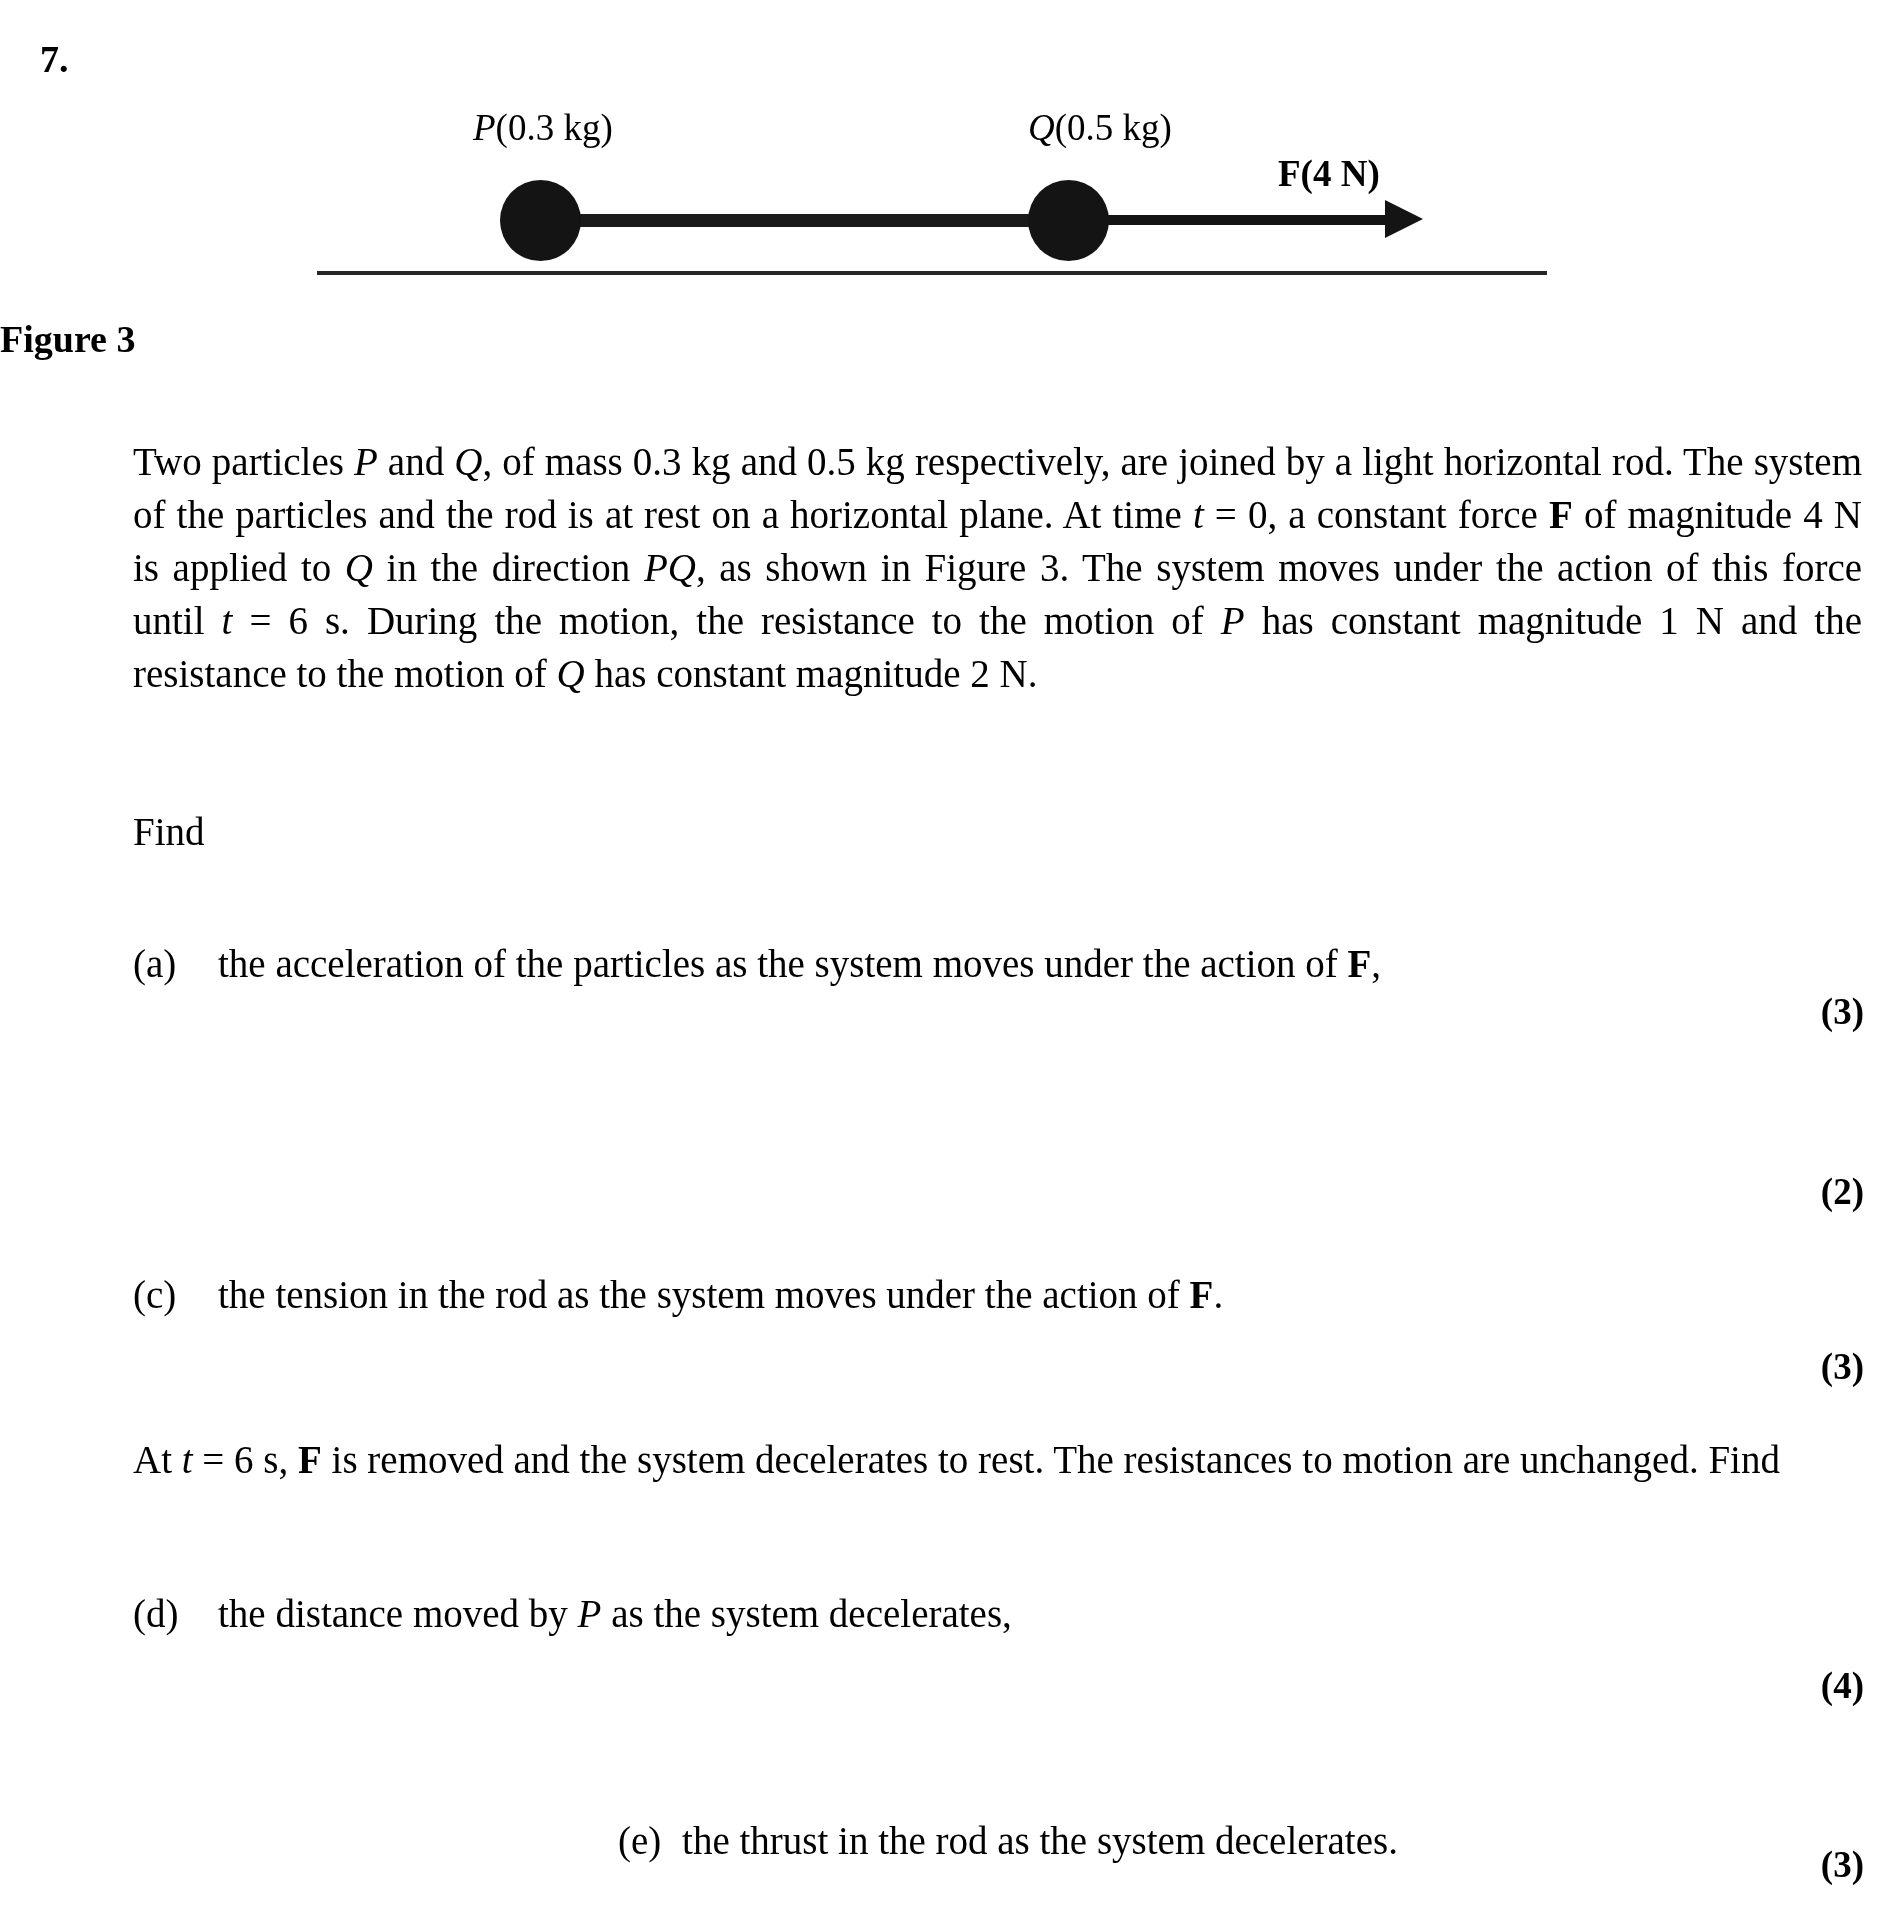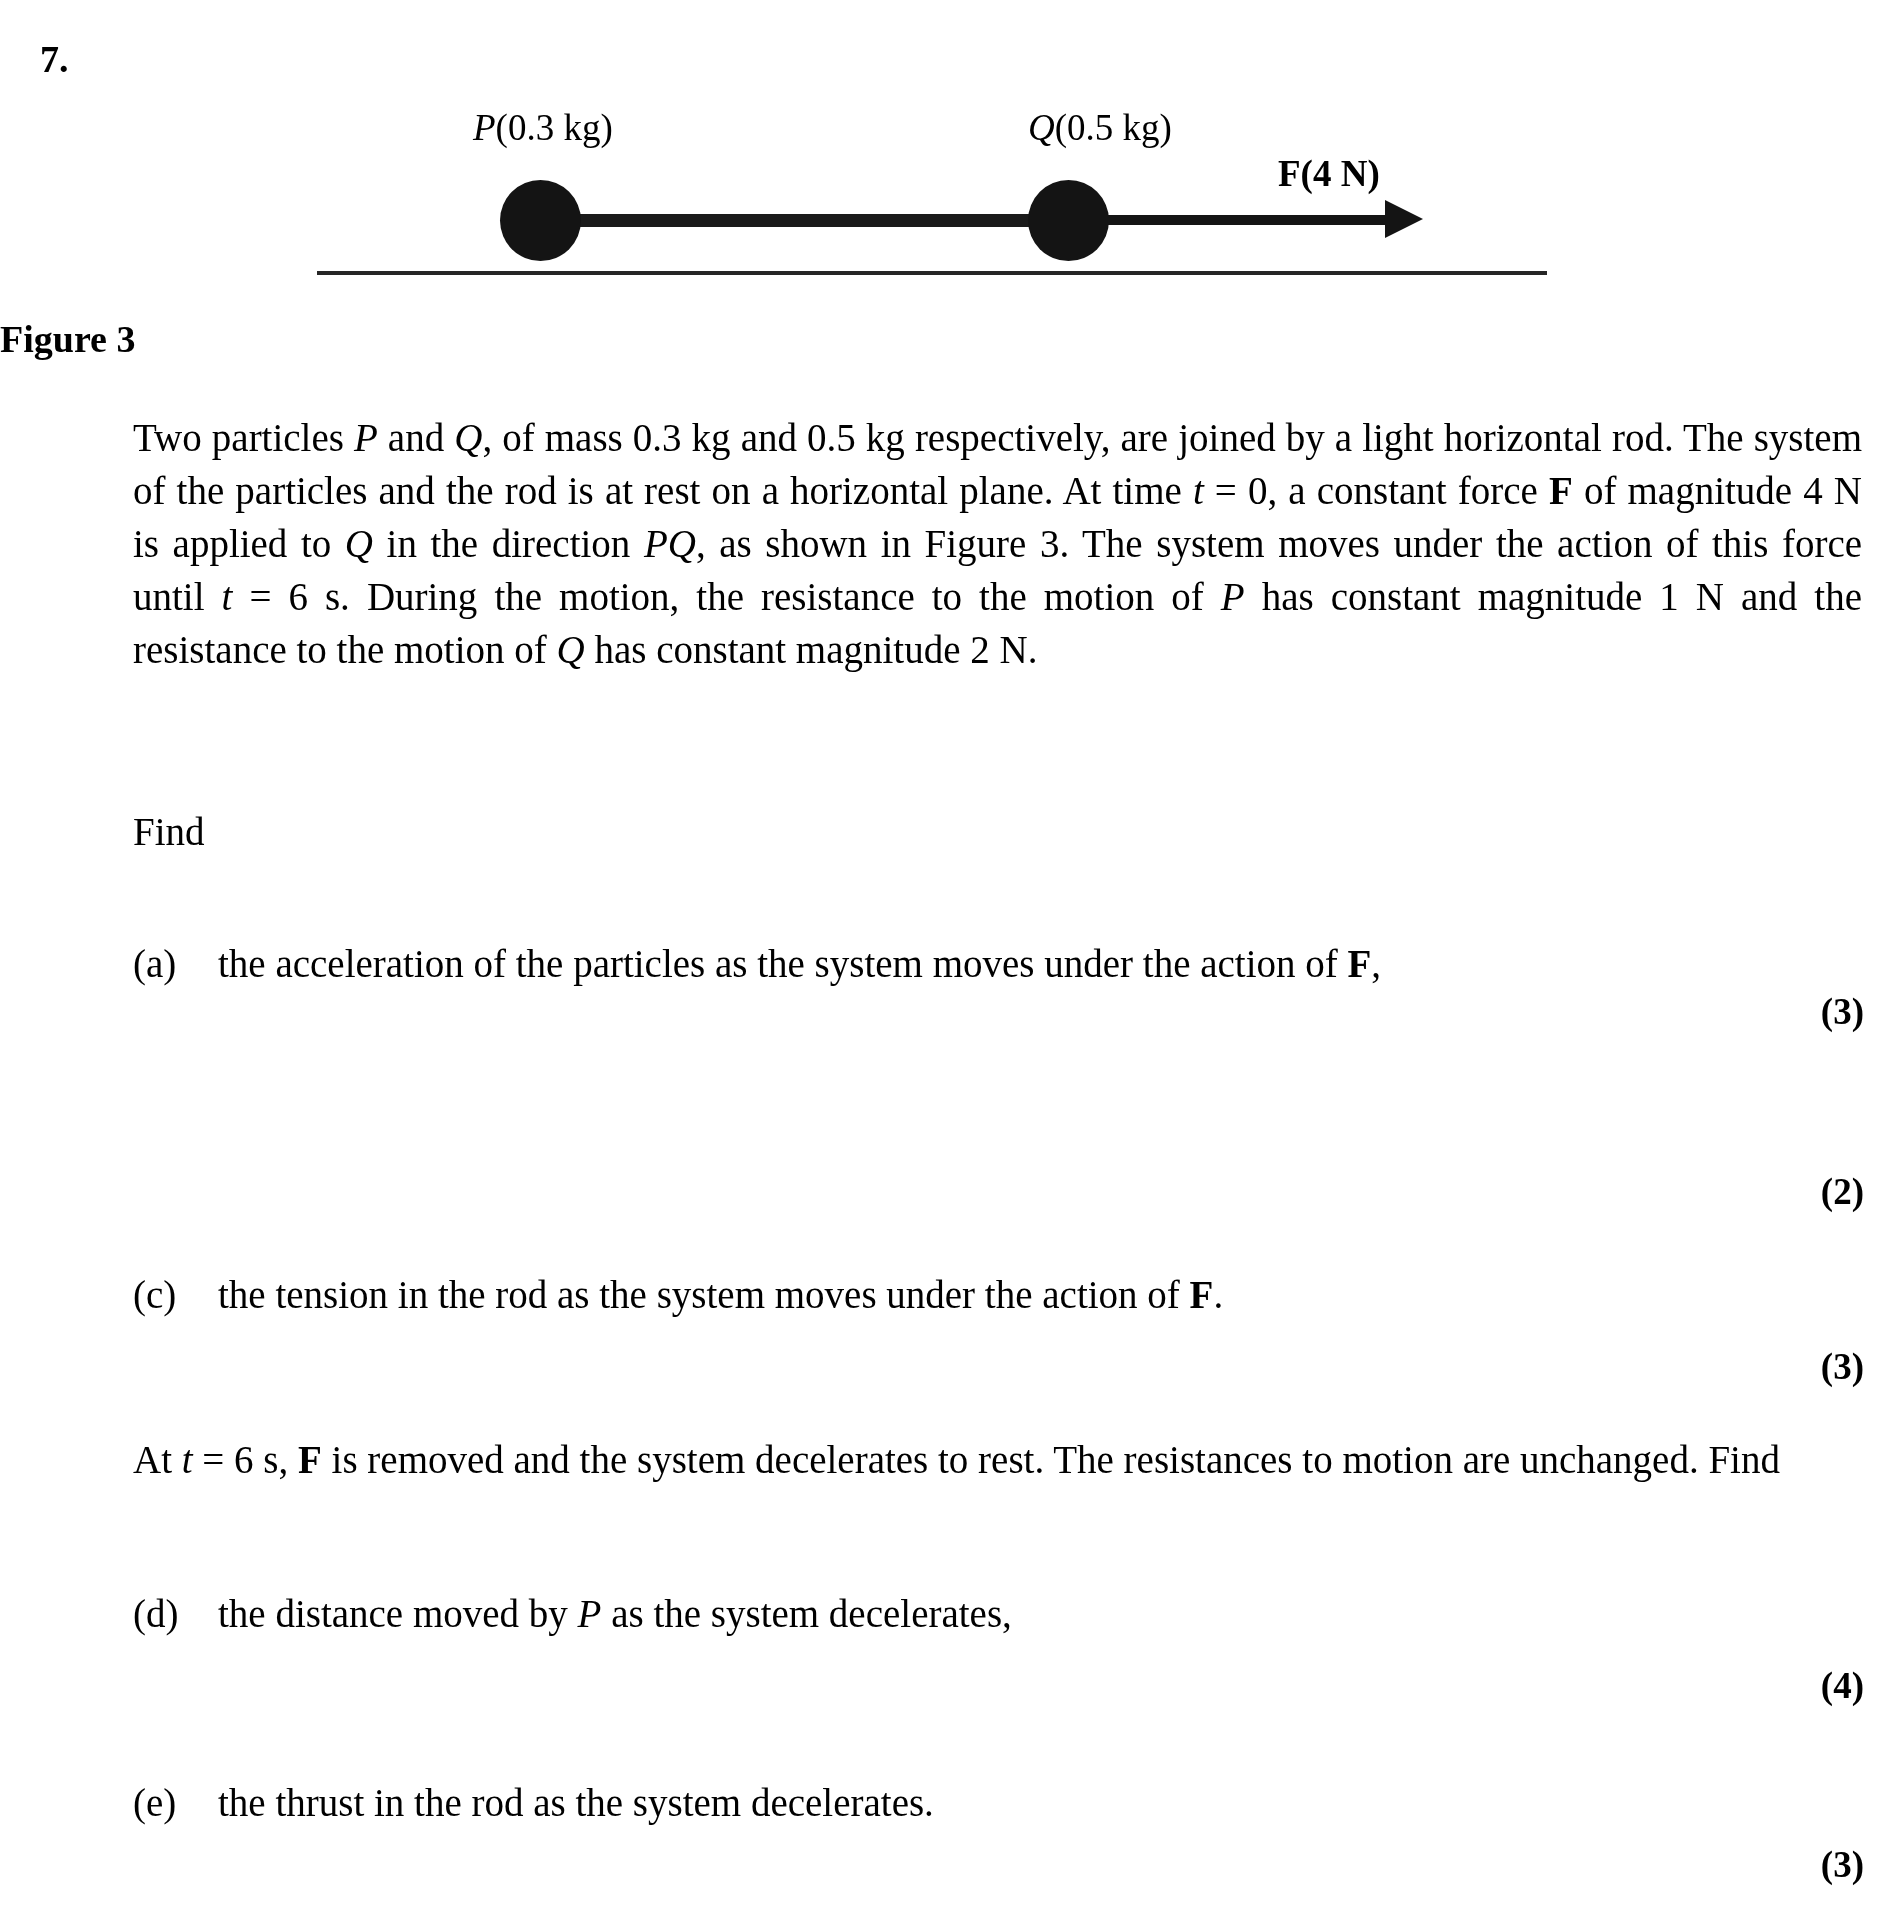--- a/index.html
+++ b/index.html
@@ -110,21 +110,21 @@
 
   
   .body-block {
     position: absolute;
     left: 133px;
     width: 1729px;
     font-size: 39px;
     line-height: 1.36;
   }
   .para-main {
-    top: 411px;
+    top: 435px;
     text-align: justify;
     text-justify: inter-word;
     font-family: Liberation Serif, serif;
   }
   .para-find {
     top: 805px;
   }
 
   .item {
     position: absolute;
@@ -147,21 +147,21 @@
 
   .item-a { top: 913px; margin-top: 24px; }
   .marks-a { top: 990px; }
   .item-b { top: 1093px; }
   .marks-b { top: 1170px; }
   .item-c { top: 1268px; }
   .marks-c { top: 1345px; }
   .para-second { top: 1433px; text-align: left; }
   .item-d { top: 1587px; }
   .marks-d { top: 1664px; }
-  .item-e { top: 1776px; }
+  .item-e { top: 1814px; text-align: center; }
   .marks-e { top: 1843px; }
 
   i.var { font-style: italic; }
   b.vec { font-weight: bold; }
 </style>
 </head>
 <body>
 
 <div class="page">
 

